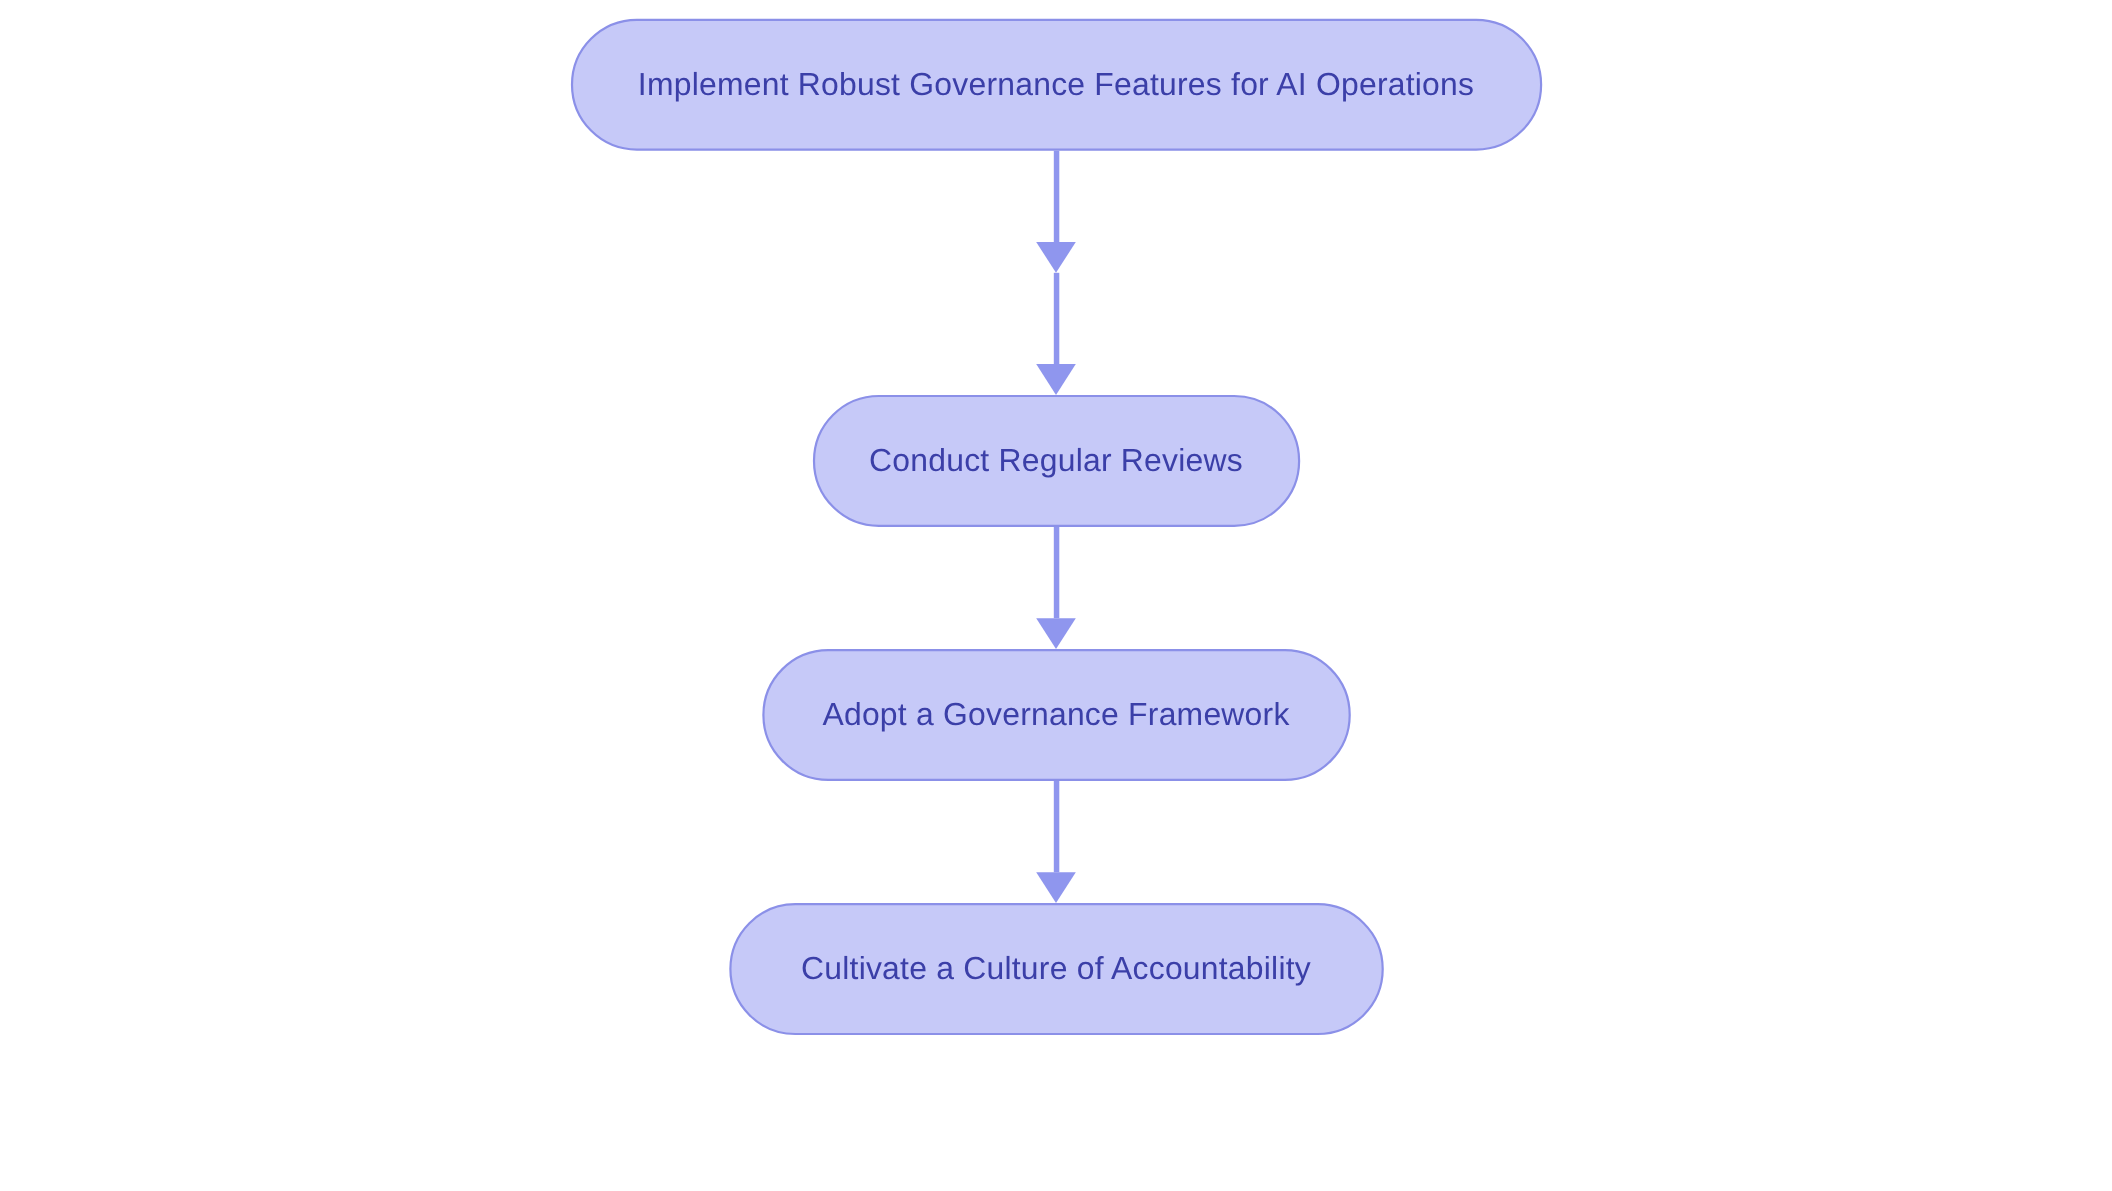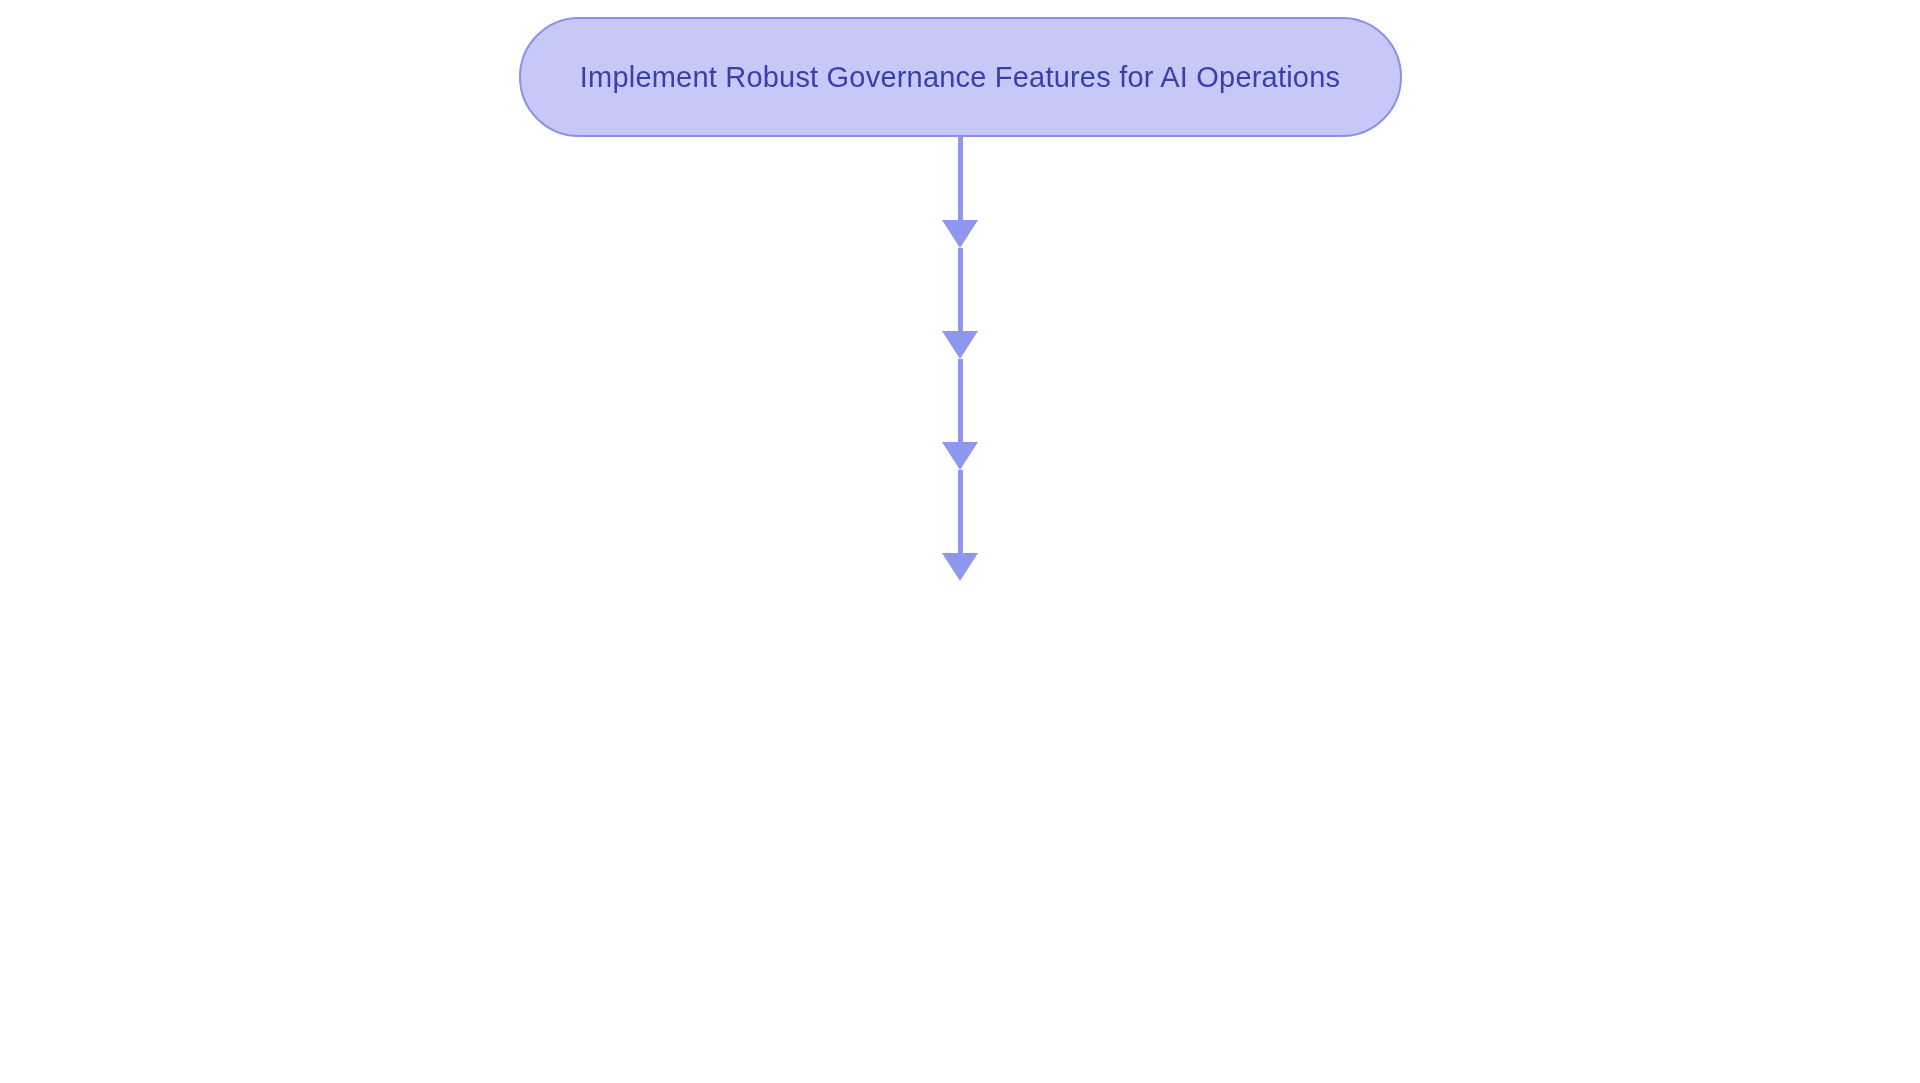--- a/index.html
+++ b/index.html
@@ -83,27 +83,36 @@
       <div class="arrow-stem"></div>
       <div class="arrow-head"></div>
     </div>
 
 
     <div class="flow-arrow">
       <div class="arrow-stem"></div>
       <div class="arrow-head"></div>
     </div>
 
+    <div class="flow-node node-2">
+      <span class="node-label">Conduct Regular Reviews</span>
+    </div>
 
     <div class="flow-arrow">
       <div class="arrow-stem"></div>
       <div class="arrow-head"></div>
     </div>
 
+    <div class="flow-node node-3">
+      <span class="node-label">Adopt a Governance Framework</span>
+    </div>
 
     <div class="flow-arrow">
       <div class="arrow-stem"></div>
       <div class="arrow-head"></div>
     </div>
 
+    <div class="flow-node node-4">
+      <span class="node-label">Cultivate a Culture of Accountability</span>
+    </div>
 
   </div>
 </div>
 
 </body></html>

